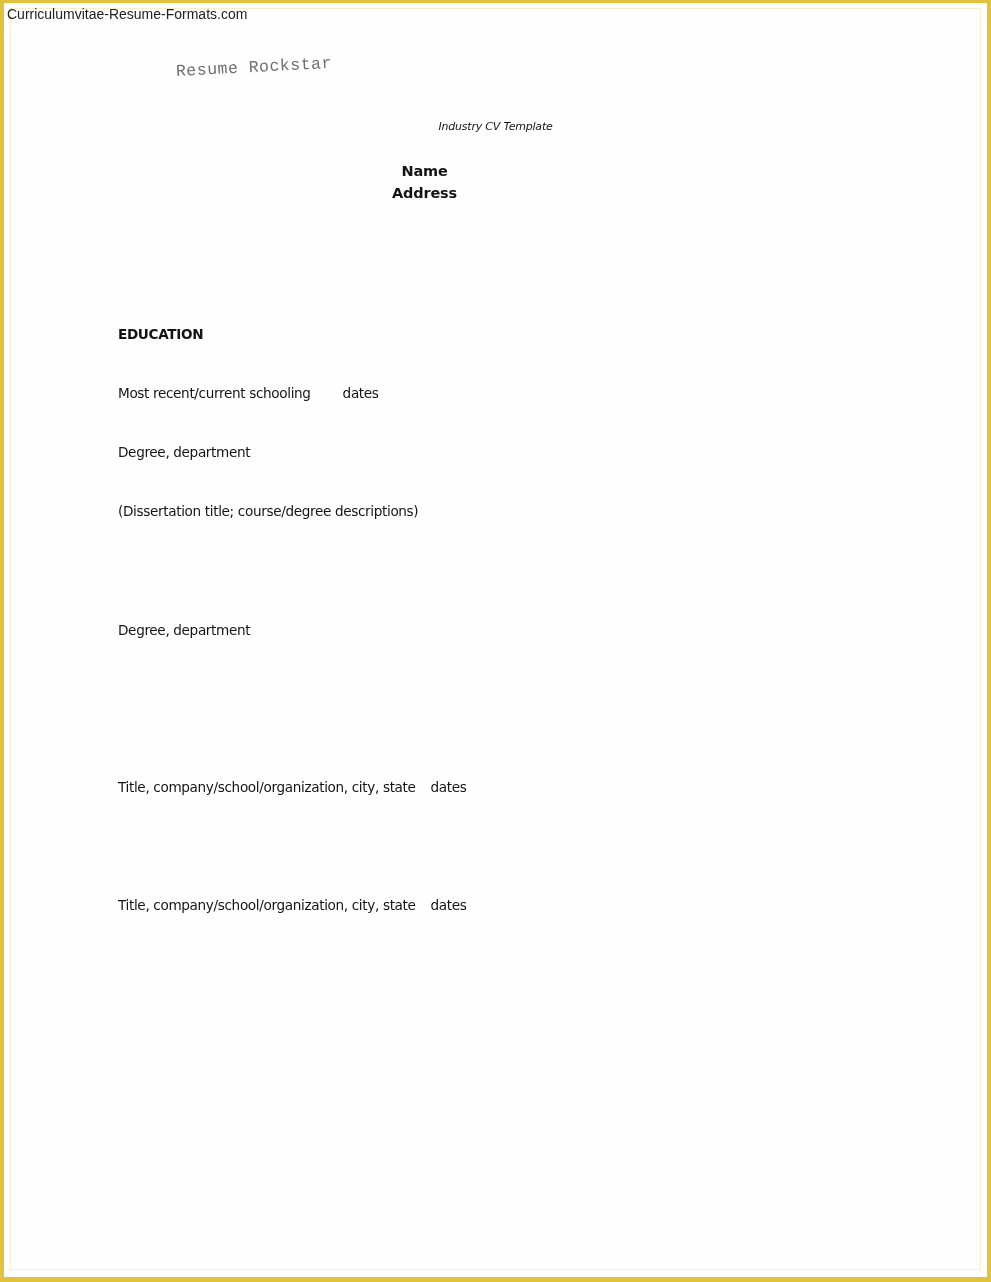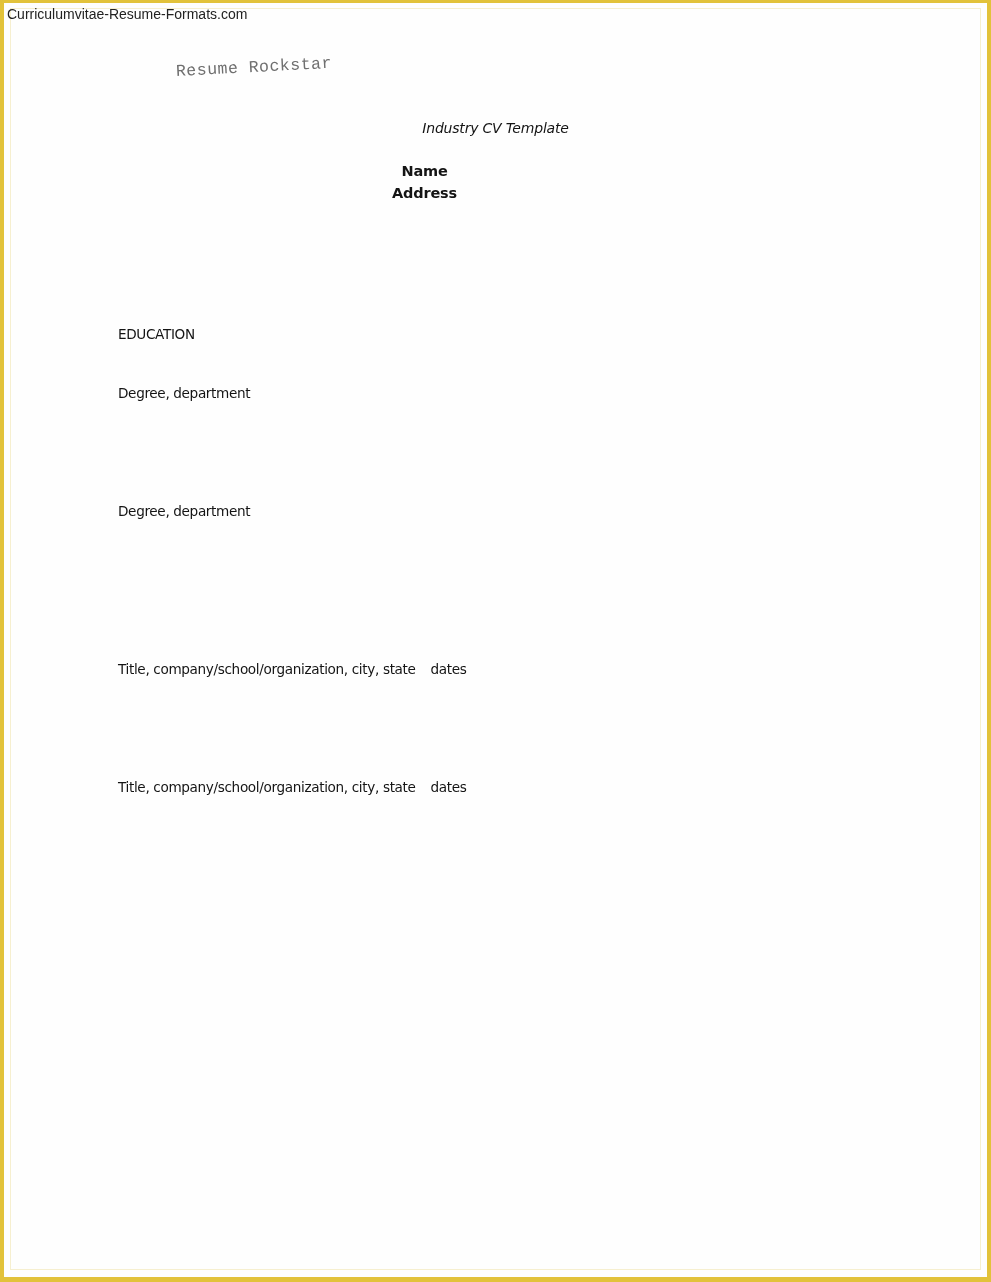--- a/index.html
+++ b/index.html
@@ -38,40 +38,40 @@
       transform: rotate(-3deg);
       transform-origin: left center;
     }
     .doc {
       position: absolute; left: 0; top: 0; width: 991px;
       font-family: "DejaVu Sans", sans-serif;
       color: #141414;
     }
     .template-title {
       position: absolute; left: 0; width: 991px; top: 120px;
-      text-align: center; font-style: italic; font-size: 14px;
+      text-align: center; font-style: italic; font-size: 11px;
       font-family: "DejaVu Sans", sans-serif; font-weight: normal;
       letter-spacing: -0.2px;
     }
     .contact {
       position: absolute; left: 0; width: 849px; top: 161px;
       text-align: center; font-weight: bold; font-size: 14.5px;
       line-height: 21.8px;
       letter-spacing: -0.2px;
     }
     .contact div { height: 21.8px; }
     .body-text {
       position: absolute; left: 118px; top: 266px;
       font-size: 13.6px; line-height: 19.7px;
       letter-spacing: -0.35px;
       white-space: pre;
     }
     .line { height: 19.7px; }
     .blank { height: 19.7px; }
-    .heading { font-weight: normal; }
+    .heading { font-weight: bold; }
     .gap-dates { display: inline-block; }
   </style>
 </head>
 <body>
 
 <div class="frame">
   <div class="inner-line"></div>
 </div>
 
 <div class="site-label">Curriculumvitae-Resume-Formats.com</div>
@@ -81,21 +81,23 @@
   <div class="template-title">Industry CV Template</div>
 
   <div class="contact">
     <div>Name</div>
     <div>Address</div>
   </div>
 
   <div class="body-text">
     
     <div class="line heading">EDUCATION</div>
+    <div class="line"><span>Most recent/current schooling</span><span class="gap-dates" style="width:32px"></span><span>dates</span></div>
     <div class="line">Degree, department</div>
+    <div class="line">(Dissertation title; course/degree descriptions)</div>
     <div class="blank"></div>
     <div class="line">Degree, department</div>
     <div class="blank"></div>
 
     
     <div class="line"><span>Title, company/school/organization, city, state</span><span class="gap-dates" style="width:15px"></span><span>dates</span></div>
     <div class="blank"></div>
     <div class="line"><span>Title, company/school/organization, city, state</span><span class="gap-dates" style="width:15px"></span><span>dates</span></div>
     <div class="blank"></div>
 

